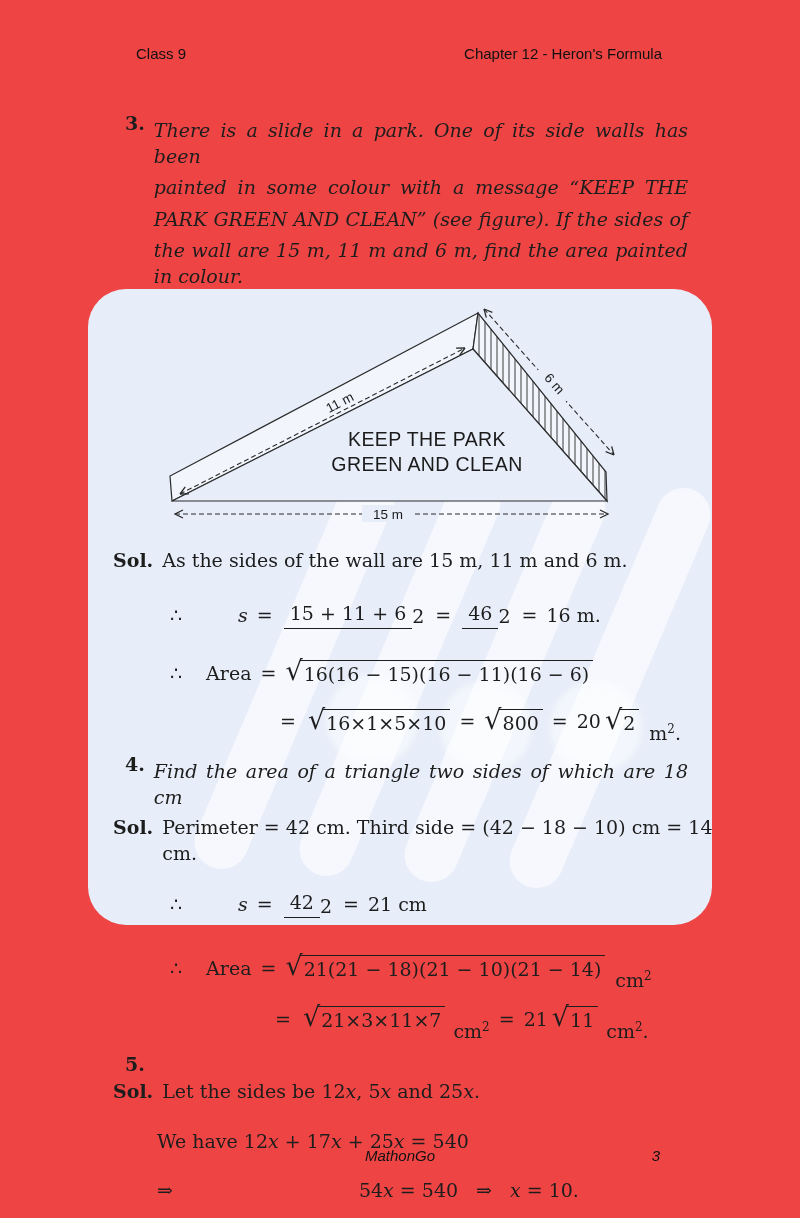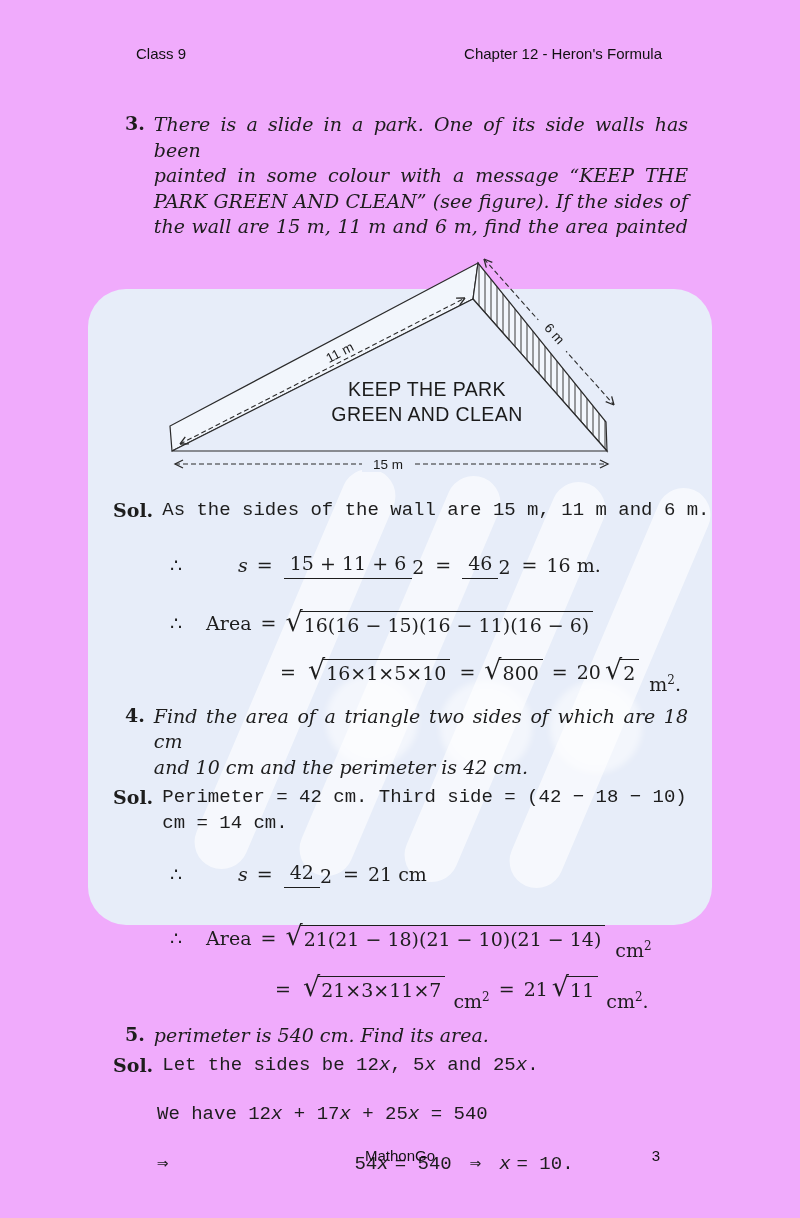--- a/index.html
+++ b/index.html
@@ -1,19 +1,19 @@
 <!DOCTYPE html>
 <html><head>
 <meta charset="utf-8">
 <style>
   * { margin:0; padding:0; box-sizing:border-box; }
   html,body { background:#888; }
   .page {
     position:relative; width:800px; height:1218px; margin:0 auto;
-    background:#f0abfc; overflow:hidden;
+    background:#ef4444; overflow:hidden;
     font-family:"DejaVu Serif", serif; font-size:19px; color:#1d1d1d;
   }
   
   .panel {
     position:absolute; left:88px; top:289px; width:624px; height:636px;
     background:#e7edf9; border-radius:38px; overflow:hidden; z-index:0;
   }
   .stripe {
     position:absolute; width:54px; height:430px; border-radius:27px;
     background:rgba(255,255,255,0.62); transform:rotate(23deg);
@@ -27,37 +27,37 @@
   .wblob.b1{left:238px; top:385px;} .wblob.b2{left:352px; top:392px;} .wblob.b3{left:462px; top:392px;}
   .content { position:relative; z-index:1; }
   
   .header {
     display:flex; justify-content:space-between;
     padding:45px 138px 0 136px;
     font-family:"Liberation Sans", sans-serif; font-size:15px; color:#111;
   }
   .footer {
     position:absolute; left:0; top:1147px; width:100%;
-    font-family:"Liberation Sans", sans-serif; font-size:15px; color:#111;
+    font-family:"Liberation Sans", sans-serif; font-size:15px; color:#111;font-style:italic;
   }
   .footer .brand { width:100%; text-align:center; }
   .footer .pageno { position:absolute; right:140px; top:0; }
   
   .qblock { display:flex; margin-left:125px; width:563px; }
   .qnum {
     flex:0 0 28px; text-align:right; padding-right:9px;
     font-weight:bold; font-style:normal;
   }
   .qtext { flex:1; font-style:italic; line-height:25.6px; }
-  .qtext .jline { text-align:justify; text-align-last:justify; }
+  .qtext .jline { text-align:justify; text-align-last:justify;margin-top:6px; }
   .qtext .lastline { text-align:left; }
   
   .srow { display:flex; margin-left:113px; width:600px; line-height:25.6px;margin-top:24px; }
   .slabel { flex:0 0 44px; text-align:left; padding-right:9px; font-weight:bold; }
-  .stext { flex:1;font-family:Liberation Mono, monospace; }
+  .stext { flex:1; }
   .flexline { display:flex; align-items:baseline; }
   .vx { font-style:italic; }
   .mlg { margin-left:6px; } 
   
   .eqrow { display:flex; align-items:center; line-height:1.2; }
   .eqrow .sp { flex:0 0 auto; display:inline-block; }
   .op { padding:0 9px; }
   .frac { display:inline-flex; align-items:center; margin:0 2px; }
   .frac .fn { padding:0 6px 3px; border-bottom:1.4px solid #1d1d1d; }
   .frac .fd { padding-top:3px; }
@@ -107,20 +107,21 @@
     </div>
 
     
     <div class="qblock mt-q3">
       <span class="qnum">3.</span>
       <div class="qtext">
         <div class="jline">There is a slide in a park. One of its side walls has been</div>
         <div class="jline">painted in some colour with a message “KEEP THE</div>
         <div class="jline">PARK GREEN AND CLEAN” (see figure). If the sides of</div>
         <div class="jline">the wall are 15 m, 11 m and 6 m, find the area painted</div>
+        <div class="lastline">in colour.</div>
       </div>
     </div>
 
     
     <svg class="mt-fig" viewBox="0 0 520 235">
       <defs>
         <pattern id="hat" patternUnits="userSpaceOnUse" width="6" height="6">
           <rect width="6" height="6" fill="#f2f6fc"></rect>
           <path d="M3,0 V6" stroke="#3b3b3b" stroke-width="1"></path>
         </pattern>
@@ -224,21 +225,20 @@
       </span>
       <span class="sp w10"></span>
       <span class="unitgrp"><span>m</span><sup>2</sup><span>.</span></span>
     </div>
 
     
     <div class="qblock mt-q4">
       <span class="qnum">4.</span>
       <div class="qtext">
         <div class="jline">Find the area of a triangle two sides of which are 18 cm</div>
-        <div class="lastline">and 10 cm and the perimeter is 42 cm.</div>
       </div>
     </div>
 
     <div class="srow mt-sol4">
       <span class="slabel">Sol.</span>
       <div class="stext">Perimeter = 42 cm. Third side = (42 − 18 − 10) cm = 14 cm.</div>
     </div>
 
     <div class="eqrow r-s4">
       <span>∴</span>
@@ -283,21 +283,20 @@
         <span class="vin">11</span>
       </span>
       <span class="sp w8"></span>
       <span class="unitgrp"><span>cm</span><sup>2</sup><span>.</span></span>
     </div>
 
     
     <div class="qblock mt-q5">
       <span class="qnum">5.</span>
       <div class="qtext">
-        <div class="lastline">perimeter is 540 cm. Find its area.</div>
       </div>
     </div>
 
     <div class="srow mt-sol5">
       <span class="slabel">Sol.</span>
       <div class="stext"><span>Let the sides be 12</span><span class="vx">x</span><span>, 5</span><span class="vx">x</span><span> and 25</span><span class="vx">x</span><span>.</span></div>
     </div>
     <div class="srow">
       <span class="slabel"></span>
       <div class="stext"><span>We have 12</span><span class="vx">x</span><span> + 17</span><span class="vx">x</span><span> + 25</span><span class="vx">x</span><span> = 540</span></div>

